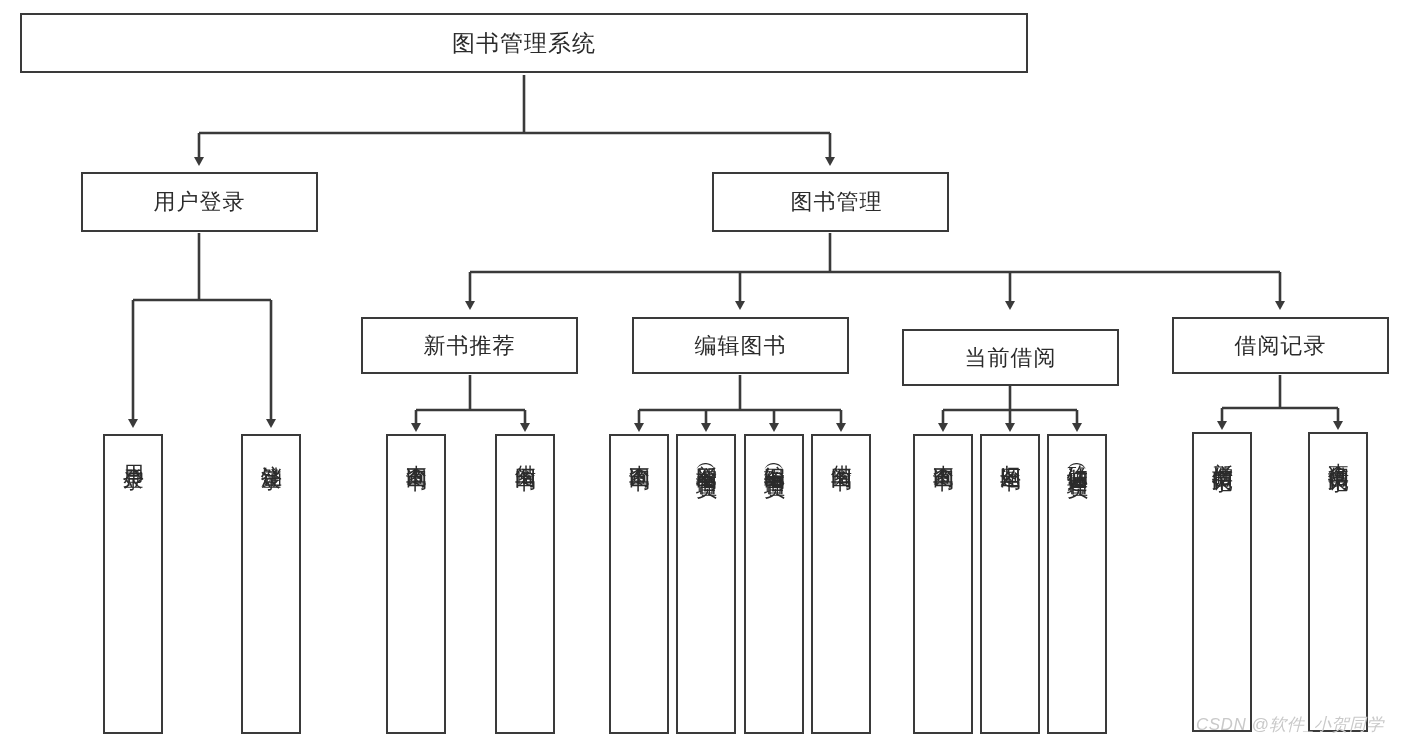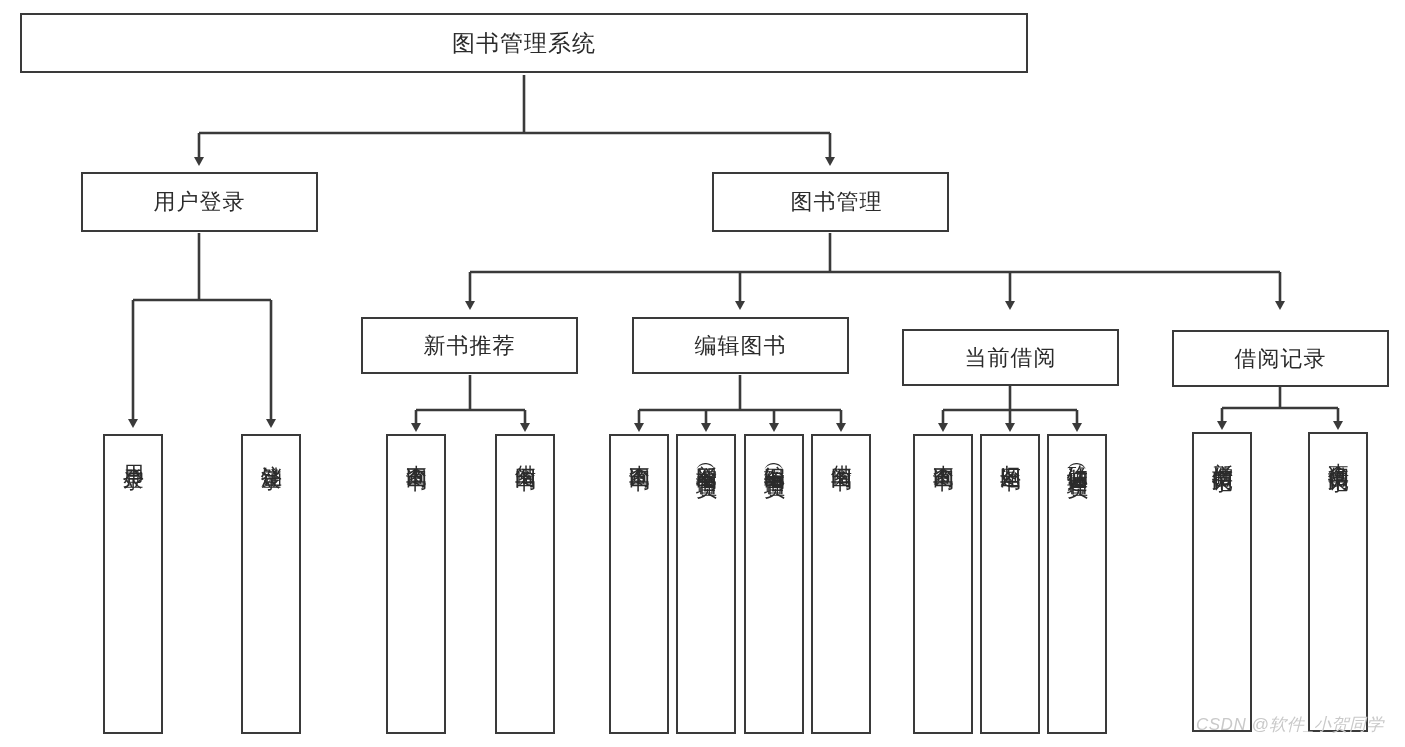--- a/index.html
+++ b/index.html
@@ -138,21 +138,21 @@
 
   <div class="node lvl2" style="left:361px; top:317px; width:217px; height:57px;">
     <span class="lbl">新书推荐</span>
   </div>
   <div class="node lvl2" style="left:632px; top:317px; width:217px; height:57px;">
     <span class="lbl">编辑图书</span>
   </div>
   <div class="node lvl2" style="left:902px; top:317px; width:217px; height:57px;margin-top:12px;">
     <span class="lbl">当前借阅</span>
   </div>
-  <div class="node lvl2" style="left:1172px; top:330px; width:217px; height:57px;">
+  <div class="node lvl2" style="left:1172px; top:317px; width:217px; height:57px;">
     <span class="lbl">借阅记录</span>
   </div>
 
   <div class="node leaf" style="left:103px; top:434px; width:60px; height:300px;">
     <span class="lbl">用户登录</span>
   </div>
   <div class="node leaf" style="left:241px; top:434px; width:60px; height:300px;">
     <span class="lbl">注销登录</span>
   </div>
 

